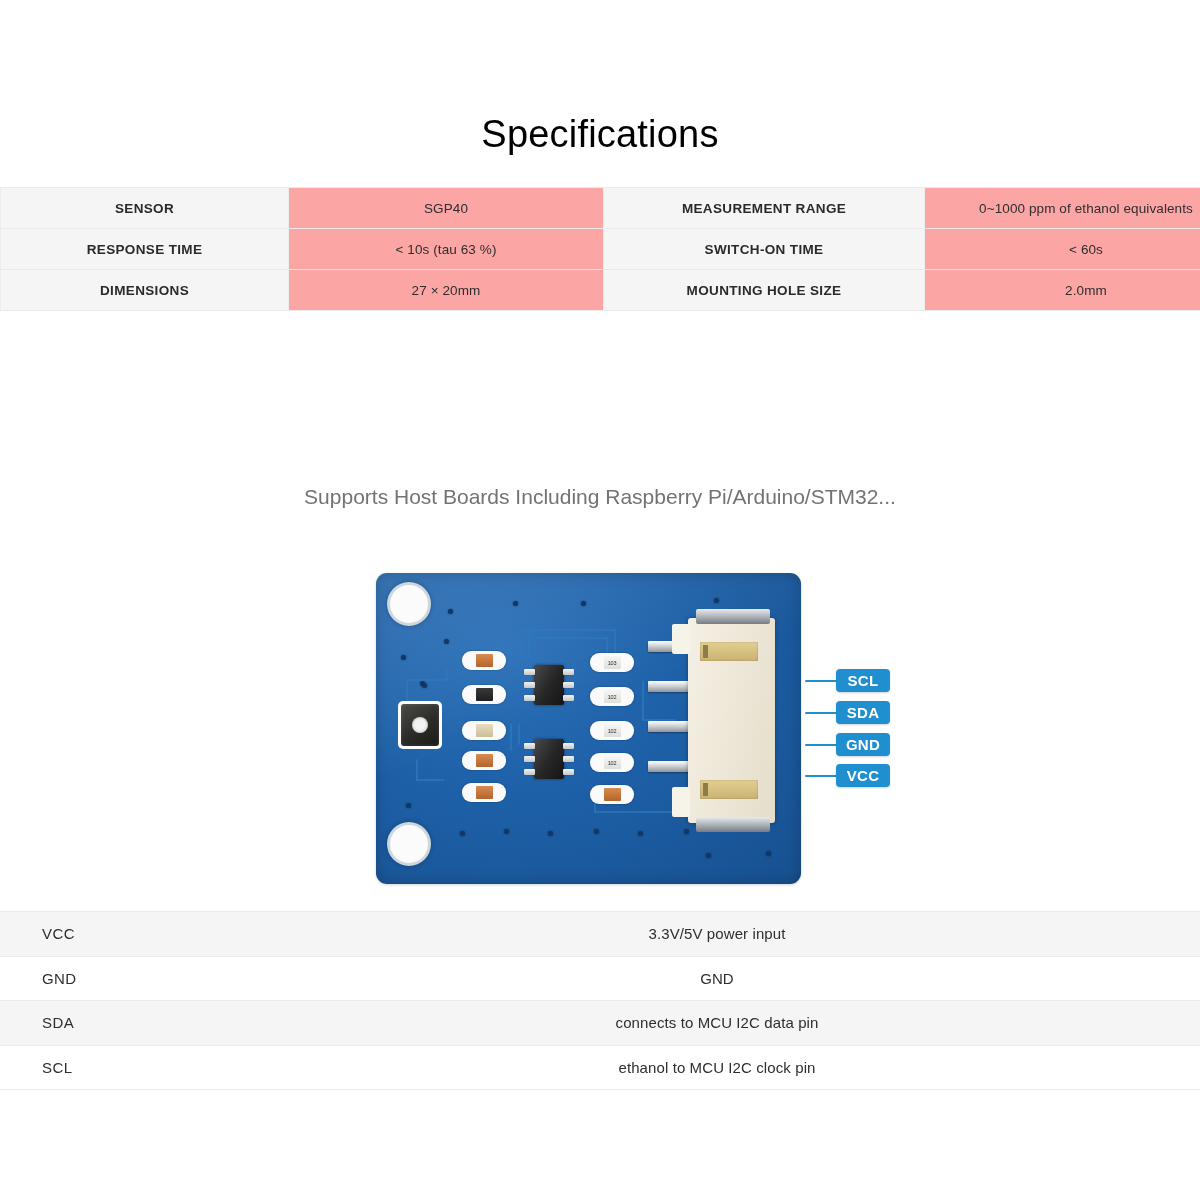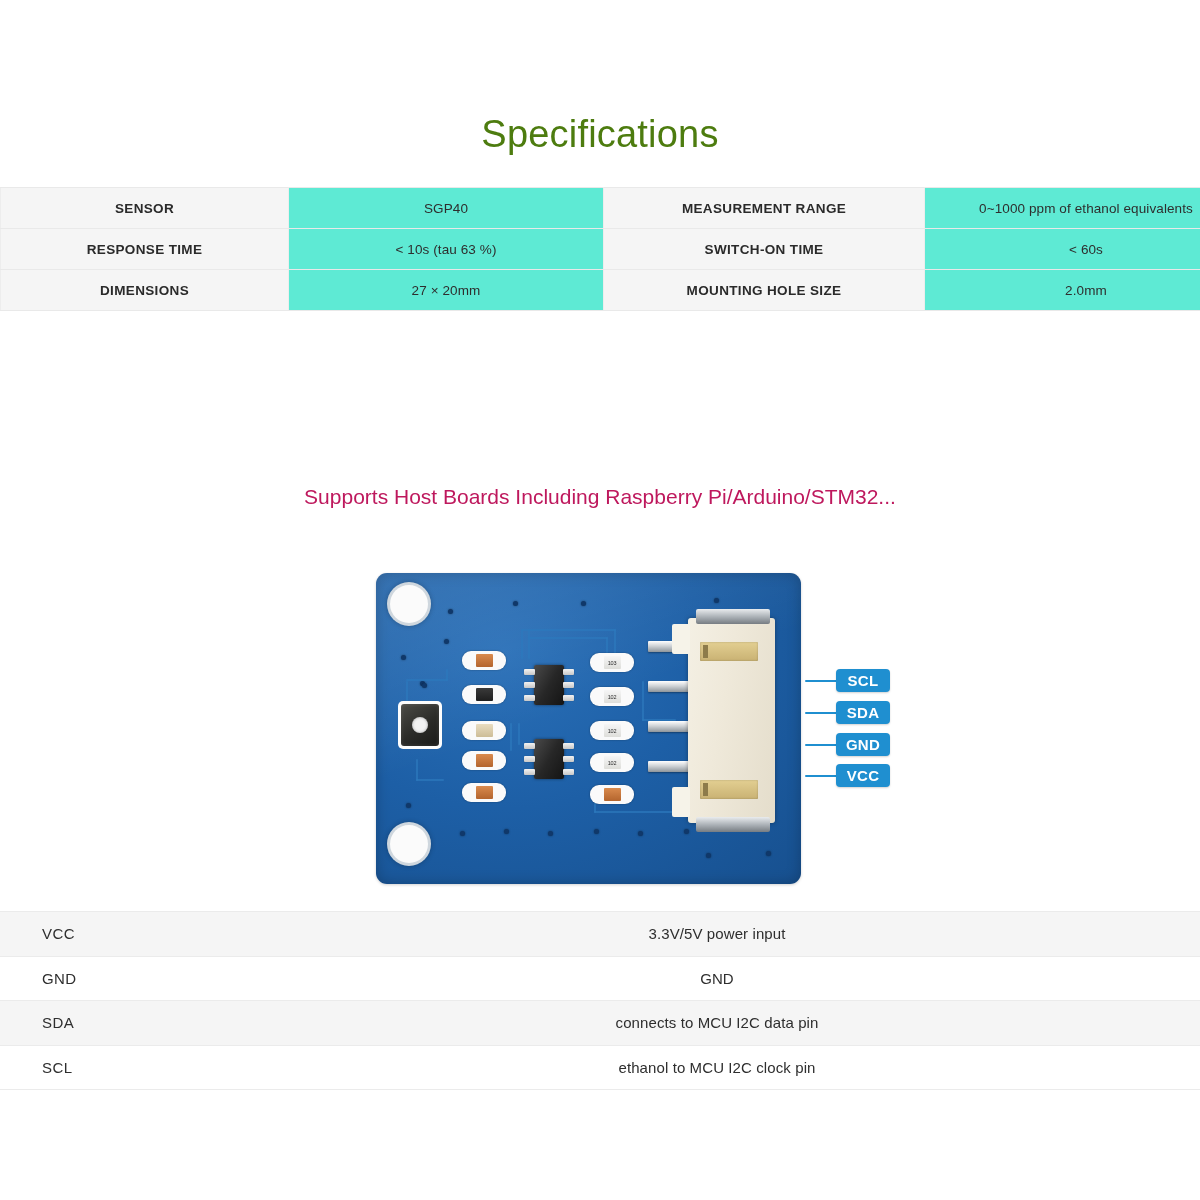--- a/index.html
+++ b/index.html
@@ -11,32 +11,32 @@
     color: #222222;
     -webkit-font-smoothing: antialiased;
   }
   .page { position: relative; width: 1200px; height: 1200px; overflow: hidden; }
 
   
   .h-spec {
     position: absolute; left: 0; top: 112px; width: 1200px;
     text-align: center;
     font-size: 38px; font-weight: 400; letter-spacing: 0.2px;
-    color: #4d7c0f; line-height: 1.2;
+    color: #000000; line-height: 1.2;
   }
   .h-i2c {
     position: absolute; left: 0; top: 403px; width: 1200px;
     text-align: center;
     font-size: 38px; font-weight: 400; letter-spacing: 0.2px;
     color: #232323; line-height: 1.2;
   }
   .sub-i2c {
     position: absolute; left: 0; top: 483px; width: 1200px;
     text-align: center;
-    font-size: 21px; font-weight: 400; color: #be185d; line-height: 1.3;
+    font-size: 21px; font-weight: 400; color: #737373; line-height: 1.3;
   }
 
   
   .spec-table {
     position: absolute; left: 0; top: 187px; width: 1200px;
     border-collapse: collapse; table-layout: fixed;
   }
   .spec-table td {
     height: 41px;
     border: 1px solid #e9e9e9;
@@ -46,21 +46,21 @@
     vertical-align: middle;
   }
   .spec-table td.k {
     background: #f5f5f5;
     text-align: center;
     font-weight: 600;
     color: #2a2a2a;
     text-transform: uppercase;
   }
   .spec-table td.v {
-    background: #5eead4;
+    background: #fca5a5;
     text-align: center;
     font-weight: 400;
     color: #2e2e2e;
     letter-spacing: 0.1px;
   }
   .spec-table td.c1 { width: 288px; }
   .spec-table td.c2 { width: 315px; }
   .spec-table td.c3 { width: 321px; }
   .spec-table td.c4 { width: 323px; }
   .spec-table td.k, .spec-table td.v { border-left-color: #ededed; border-right-color: #ededed; }

